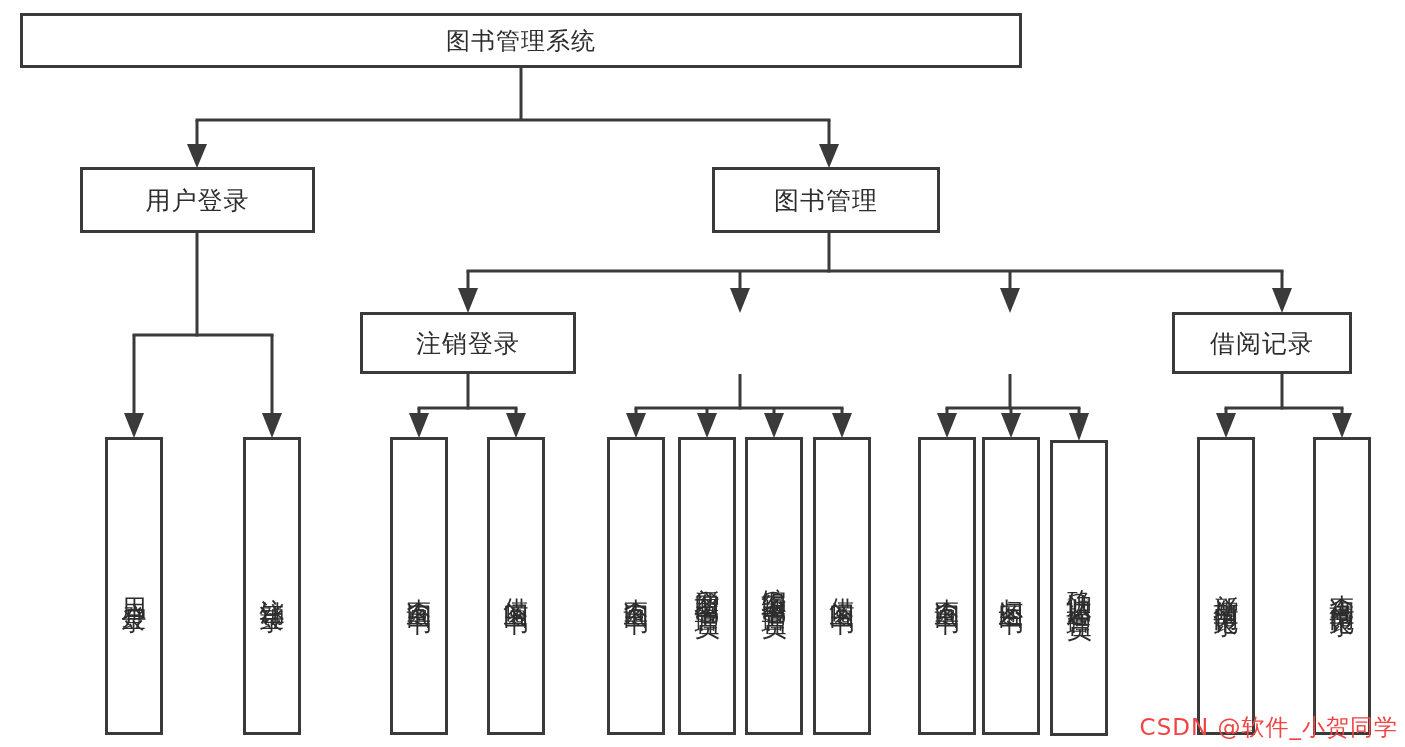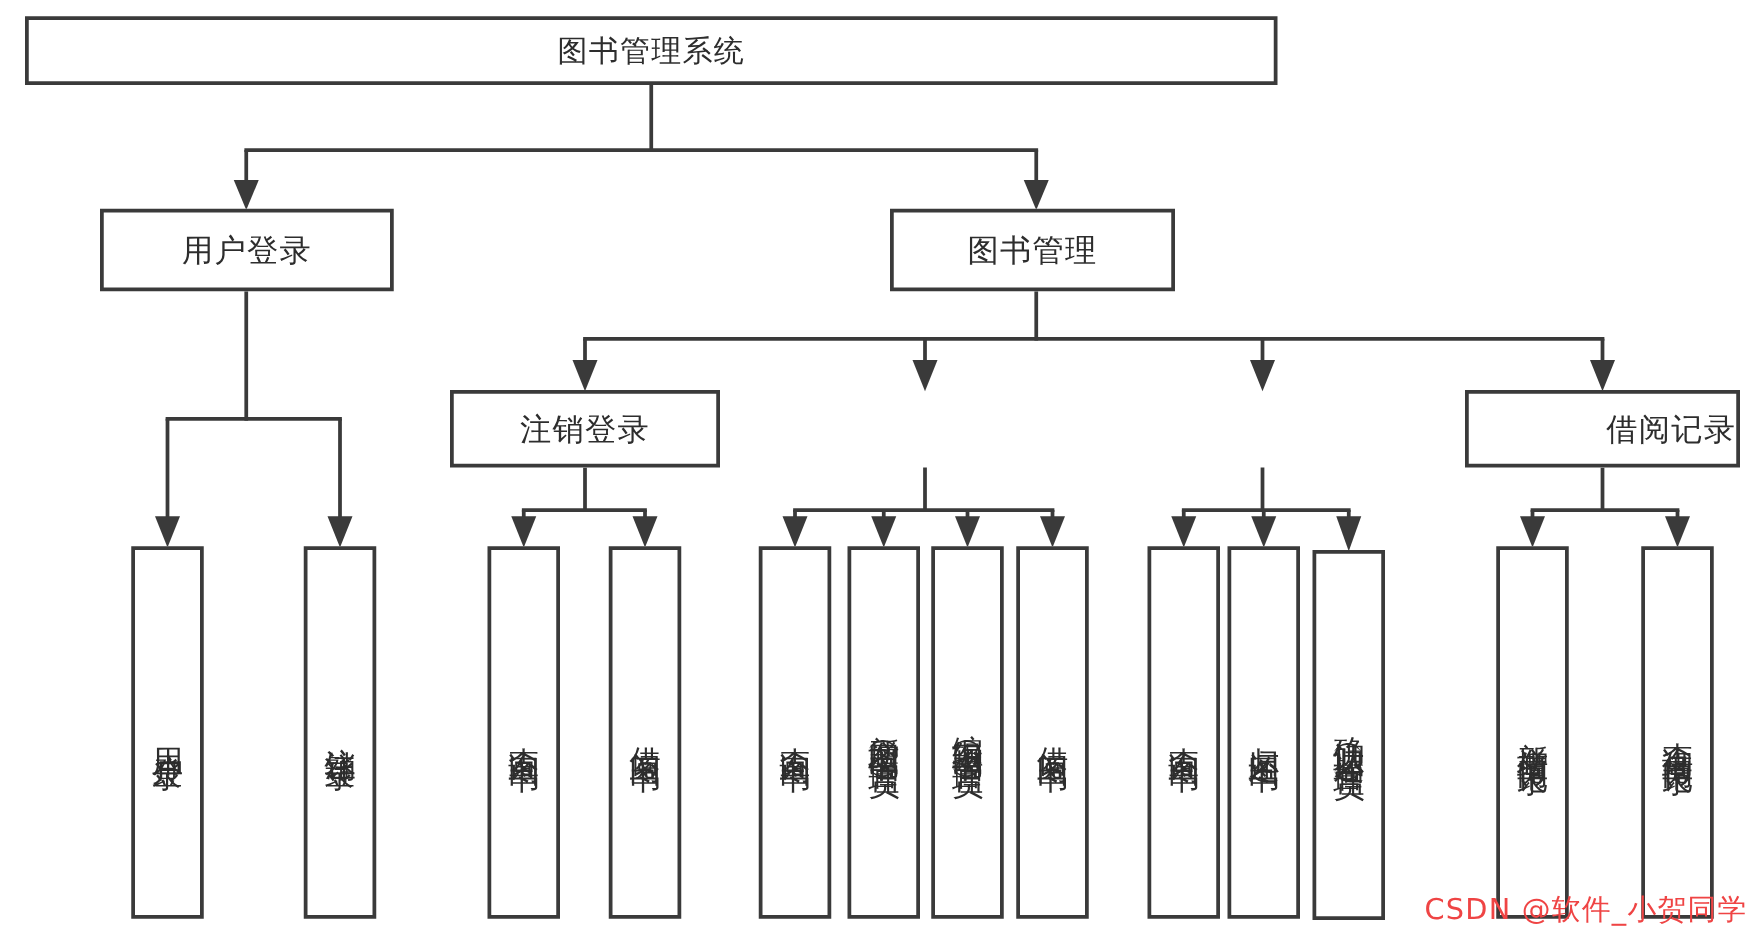--- a/index.html
+++ b/index.html
@@ -136,21 +136,21 @@
   <div class="node hbox" style="left:80px;top:167px;width:235px;height:66px;">
     <span>用户登录</span>
   </div>
   <div class="node hbox" style="left:712px;top:167px;width:228px;height:66px;">
     <span>图书管理</span>
   </div>
 
   <div class="node hbox" style="left:360px;top:312px;width:216px;height:62px;">
     <span>注销登录</span>
   </div>
-  <div class="node hbox" style="left:1172px;top:312px;width:220px;height:62px;justify-content:flex-end;">
+  <div class="node hbox" style="left:1172px;top:312px;width:180px;height:62px;">
     <span>借阅记录</span>
   </div>
 
   <div class="node vbox" style="left:105px;top:437px;width:58px;height:298px;">
     <span class="vtext">用户登录</span>
   </div>
   <div class="node vbox" style="left:243px;top:437px;width:58px;height:298px;">
     <span class="vtext">注销登录</span>
   </div>
 

